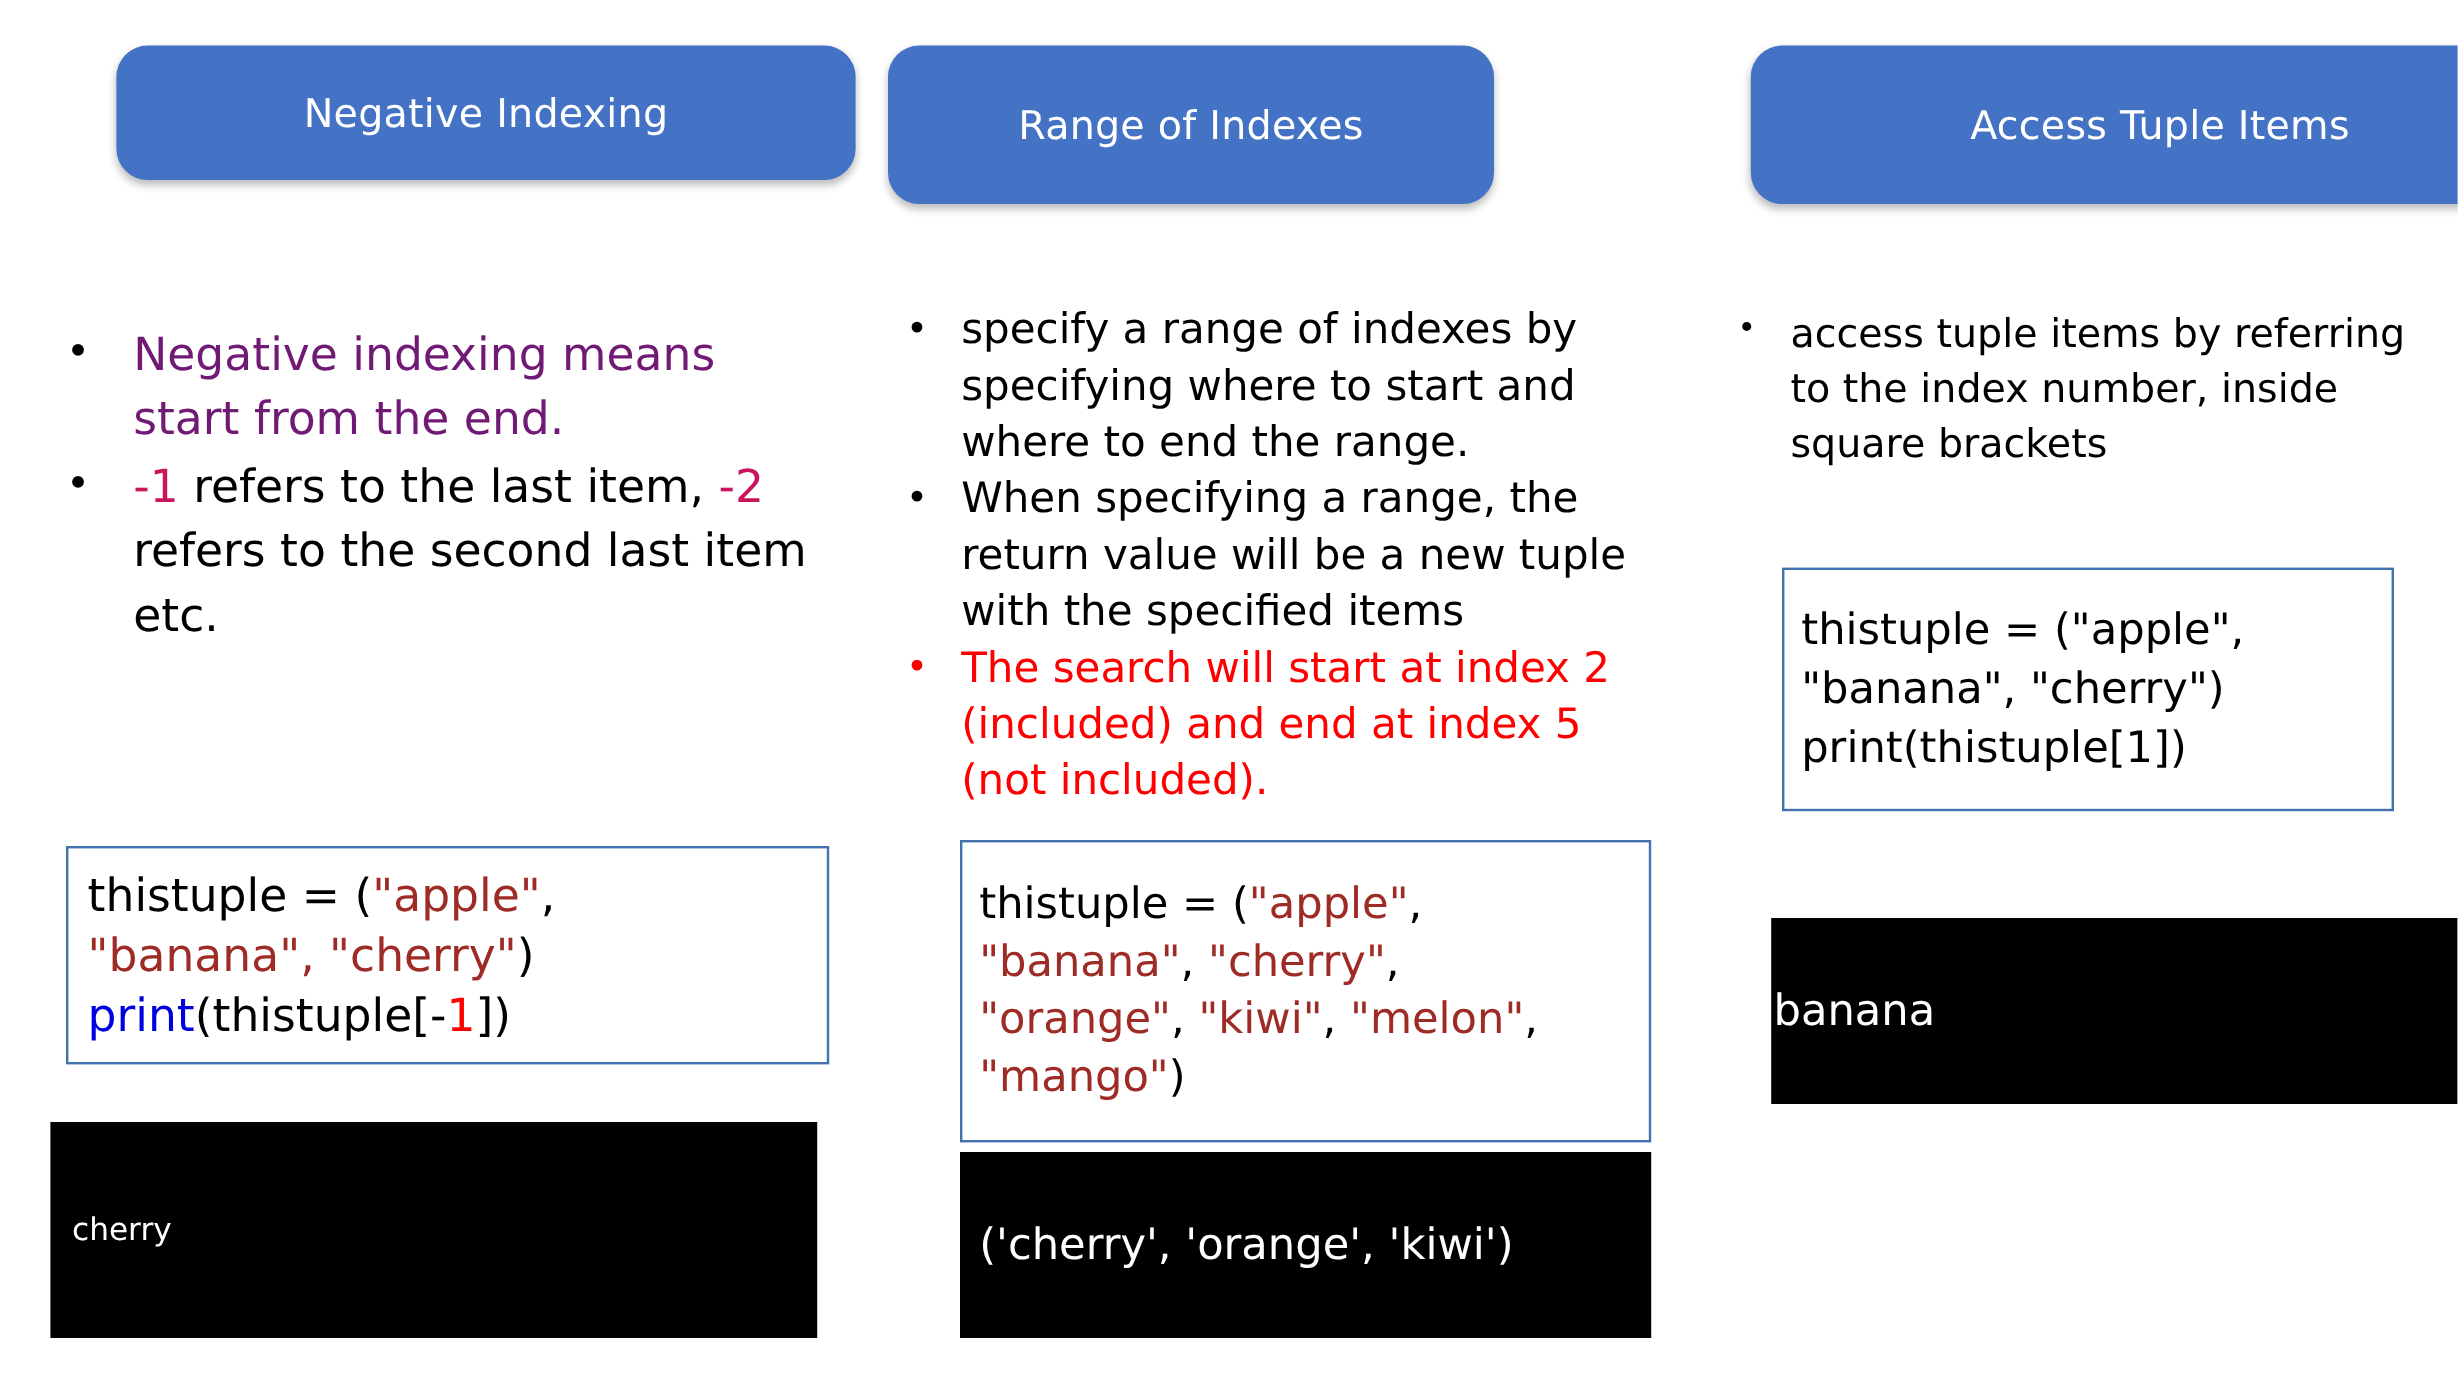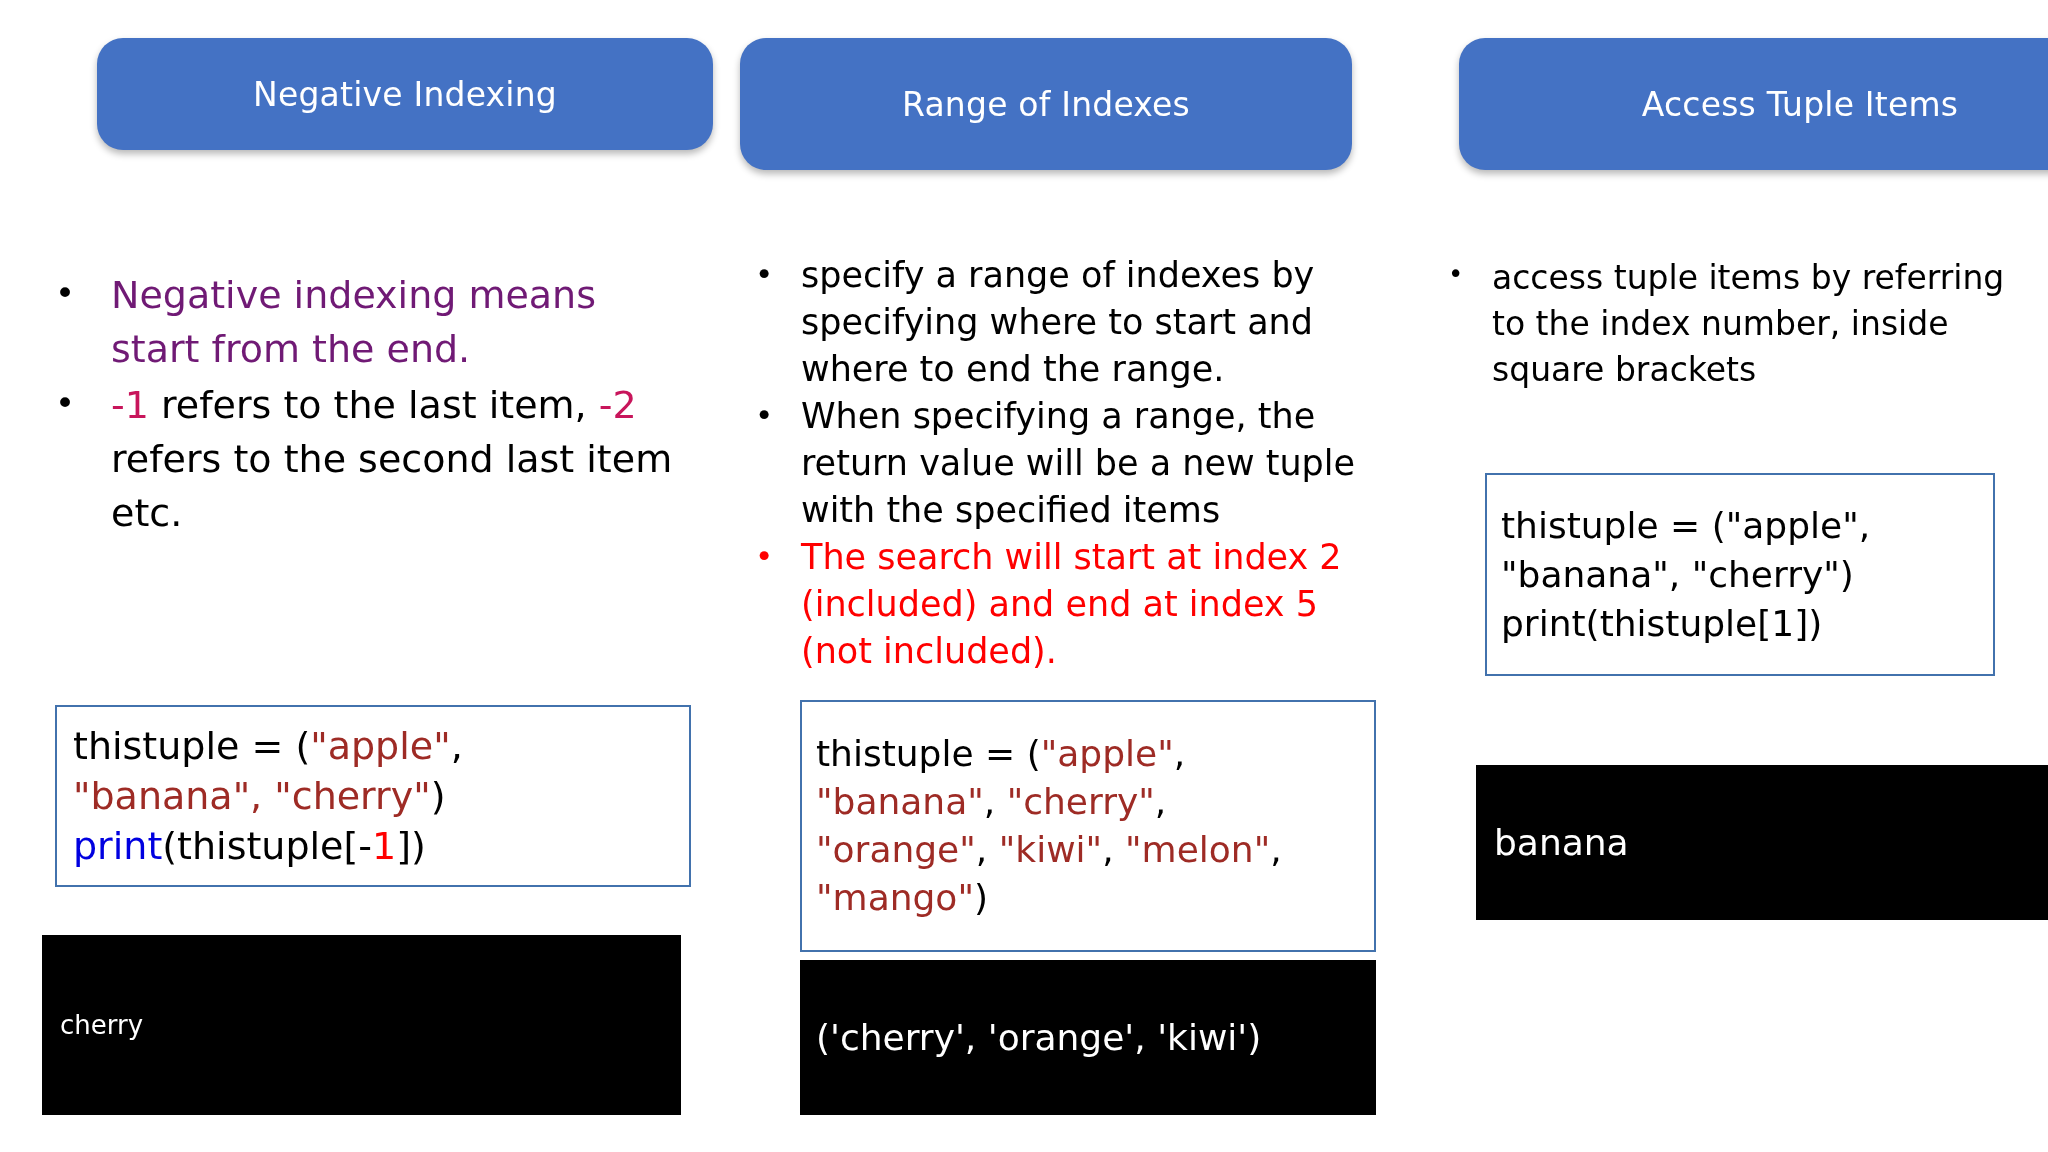--- a/index.html
+++ b/index.html
@@ -29,21 +29,21 @@
   }
   .header-pill .pill-label {
     color: #FFFFFF;
     font-size: 33px;
     font-family: "DejaVu Sans", sans-serif;
     letter-spacing: 0.2px;
     white-space: nowrap;
   }
 
   #hdr-1 { left: 65px;   top: 38px; width: 616px; height: 112px; margin-left: 32px; }
-  #hdr-2 { left: 740px;  top: 38px; width: 612px; height: 132px; align-items: center; }
+  #hdr-2 { left: 740px;  top: 38px; width: 505px; height: 132px; align-items: center; }
   #hdr-3 { left: 1459px; top: 38px; width: 682px; height: 132px; }
 
   
   .bullets {
     position: absolute;
     box-sizing: border-box;
   }
   .bullet-row {
     display: flex;
     align-items: flex-start;
@@ -136,21 +136,21 @@
     color: #FFFFFF;
     white-space: pre;
   }
 
   #out-1 { left: 42px;  top: 935px; width: 639px; height: 180px; padding-left: 18px; }
   #out-1 .console-text { font-size: 26px; }
 
   #out-2 { left: 800px; top: 960px; width: 576px; height: 155px; padding-left: 16px; }
   #out-2 .console-text { font-size: 36px; }
 
-  #out-3 { left: 1476px; top: 765px; width: 572px; height: 155px; padding-left: 18px; }
+  #out-3 { left: 1476px; top: 765px; width: 572px; height: 155px; padding-left: 2px; }
   #out-3 .console-text { font-size: 36px; }
 </style>
 </head>
 <body>
 
 <div class="header-pill" id="hdr-1">
   <span class="pill-label">Negative Indexing</span>
 </div>
 <div class="header-pill" id="hdr-2">
   <span class="pill-label">Range of Indexes</span>

